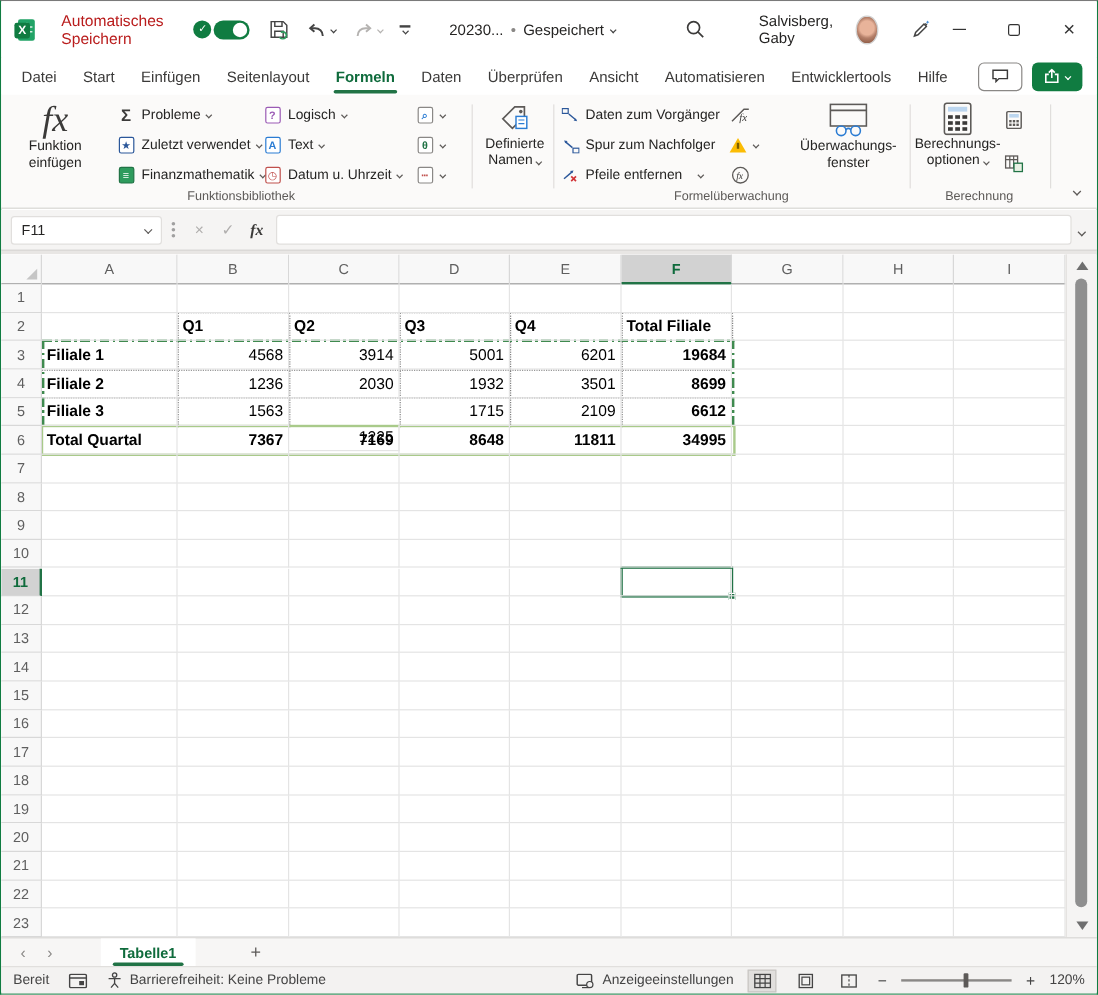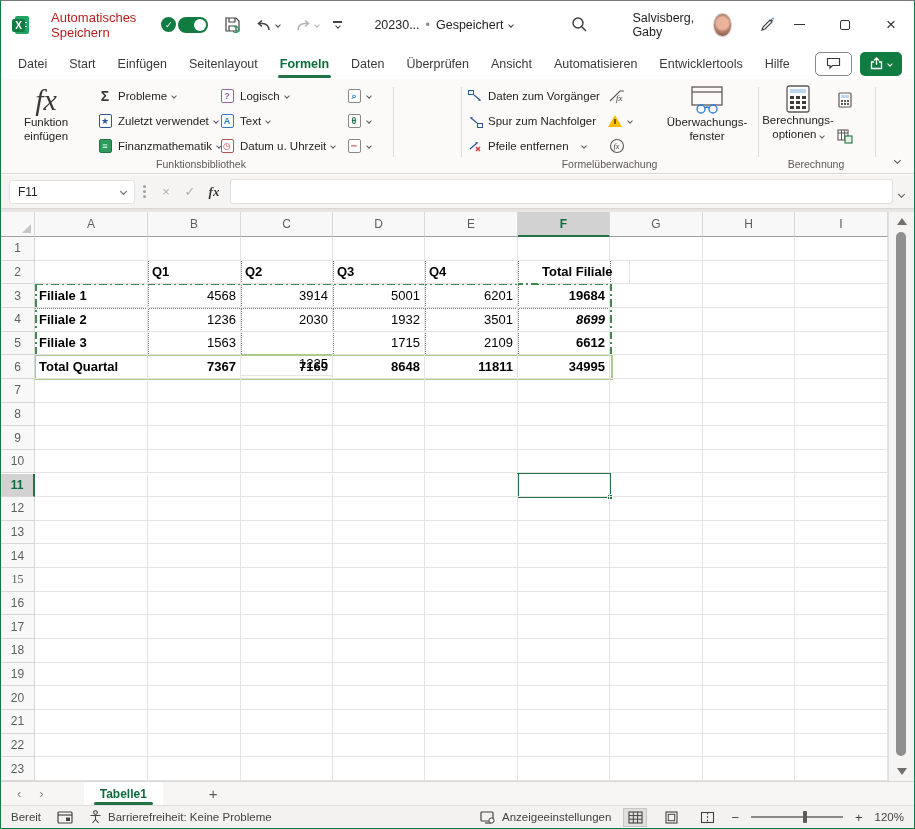--- a/index.html
+++ b/index.html
@@ -274,20 +274,32 @@
       <span class="chev sm" style="color:#5d5a58"></span>
     </div>
     <div class="rb-row-btn" style="left:345px;top:56px">
       <span class="ric">
           <span class="box-ic" style="border-color:#8a8886;color:#c0504d">┅</span>
         </span>
       <span class="chev sm" style="color:#5d5a58"></span>
     </div>
     <div class="rb-divider" style="left:392px"></div>
 
+    <div class="big-btn" style="left:398px;width:60px">
+      <span class="ric" style="width:30px;height:30px">
+        <svg width="28" height="28" viewBox="0 0 28 28">
+            <path d="M4 14 14 4h8v8L12 22z" fill="none" stroke="#5d5a58" stroke-width="1.4"></path>
+            <circle cx="19" cy="8" r="1.5" fill="#5d5a58"></circle>
+            <rect x="15" y="12" width="9" height="10" fill="#fff" stroke="#2b7cd3" stroke-width="1.2"></rect>
+            <path d="M17 15h5M17 18h5" stroke="#2b7cd3" stroke-width="1"></path>
+          </svg>
+      </span>
+      <span>Definierte</span>
+      <span><span>Namen</span> <span class="chev sm" style="color:#5d5a58"></span></span>
+    </div>
     <div class="rb-divider" style="left:460px"></div>
 
     <div class="rb-row-btn" style="left:466px;top:6px">
       <span class="ric">
         <svg width="15" height="13" viewBox="0 0 15 13">
             <rect x="0.5" y="0.5" width="5" height="4" fill="none" stroke="#2b579a"></rect>
             <path d="M6 5 12 10" stroke="#2b579a" stroke-width="1.2"></path>
             <path d="M13 11l-3-.5 1.8-1.8z" fill="#2b579a"></path>
           </svg>
       </span>
@@ -461,41 +473,41 @@
       <div class="cell" style="left: 517px; top: 25px; width: 92px; height: 23.65px;"></div>
       <div class="cell" style="left: 609px; top: 25px; width: 93px; height: 23.65px;"></div>
       <div class="cell" style="left: 702px; top: 25px; width: 92px; height: 23.65px;"></div>
       <div class="cell" style="left: 794px; top: 25px; width: 93px; height: 23.65px;"></div>
       <div class="row-hdr" style="left: 0px; top: 48.65px; width: 34px; height: 23.65px;">2</div>
       <div class="cell" style="left: 34px; top: 48.65px; width: 113px; height: 23.65px;"></div>
       <div class="cell b" style="left: 147px; top: 48.65px; width: 93px; height: 23.65px;">Q1</div>
       <div class="cell b" style="left: 240px; top: 48.65px; width: 92px; height: 23.65px;">Q2</div>
       <div class="cell b" style="left: 332px; top: 48.65px; width: 92px; height: 23.65px;">Q3</div>
       <div class="cell b" style="left: 424px; top: 48.65px; width: 93px; height: 23.65px;">Q4</div>
-      <div class="cell b" style="left: 517px; top: 48.65px; width: 92px; height: 23.65px; margin-left: 20px;">Total Filiale</div>
+      <div class="cell b" style="left: 517px; top: 48.65px; width: 92px; height: 23.65px;">Total Filiale</div>
       <div class="cell" style="left: 609px; top: 48.65px; width: 93px; height: 23.65px;"></div>
       <div class="cell" style="left: 702px; top: 48.65px; width: 92px; height: 23.65px;"></div>
       <div class="cell" style="left: 794px; top: 48.65px; width: 93px; height: 23.65px;"></div>
       <div class="row-hdr" style="left: 0px; top: 72.3px; width: 34px; height: 23.65px;">3</div>
       <div class="cell b" style="left: 34px; top: 72.3px; width: 113px; height: 23.65px;">Filiale 1</div>
       <div class="cell num" style="left: 147px; top: 72.3px; width: 93px; height: 23.65px;">4568</div>
       <div class="cell num" style="left: 240px; top: 72.3px; width: 92px; height: 23.65px;">3914</div>
       <div class="cell num" style="left: 332px; top: 72.3px; width: 92px; height: 23.65px;">5001</div>
       <div class="cell num" style="left: 424px; top: 72.3px; width: 93px; height: 23.65px;">6201</div>
       <div class="cell num b" style="left: 517px; top: 72.3px; width: 92px; height: 23.65px;">19684</div>
       <div class="cell" style="left: 609px; top: 72.3px; width: 93px; height: 23.65px;"></div>
       <div class="cell" style="left: 702px; top: 72.3px; width: 92px; height: 23.65px;"></div>
       <div class="cell" style="left: 794px; top: 72.3px; width: 93px; height: 23.65px;"></div>
       <div class="row-hdr" style="left: 0px; top: 95.95px; width: 34px; height: 23.65px;">4</div>
       <div class="cell b" style="left: 34px; top: 95.95px; width: 113px; height: 23.65px;">Filiale 2</div>
       <div class="cell num" style="left: 147px; top: 95.95px; width: 93px; height: 23.65px;">1236</div>
       <div class="cell num" style="left: 240px; top: 95.95px; width: 92px; height: 23.65px;">2030</div>
       <div class="cell num" style="left: 332px; top: 95.95px; width: 92px; height: 23.65px;">1932</div>
       <div class="cell num" style="left: 424px; top: 95.95px; width: 93px; height: 23.65px;">3501</div>
-      <div class="cell num b" style="left: 517px; top: 95.95px; width: 92px; height: 23.65px; font-style: italic;">8699</div>
+      <div class="cell num b" style="left: 517px; top: 95.95px; width: 92px; height: 23.65px;">8699</div>
       <div class="cell" style="left: 609px; top: 95.95px; width: 93px; height: 23.65px;"></div>
       <div class="cell" style="left: 702px; top: 95.95px; width: 92px; height: 23.65px;"></div>
       <div class="cell" style="left: 794px; top: 95.95px; width: 93px; height: 23.65px;"></div>
       <div class="row-hdr" style="left: 0px; top: 119.6px; width: 34px; height: 23.65px;">5</div>
       <div class="cell b" style="left: 34px; top: 119.6px; width: 113px; height: 23.65px;">Filiale 3</div>
       <div class="cell num" style="left: 147px; top: 119.6px; width: 93px; height: 23.65px;">1563</div>
       <div class="cell num" style="left: 240px; top: 119.6px; width: 92px; height: 23.65px; margin-top: 21px;">1225</div>
       <div class="cell num" style="left: 332px; top: 119.6px; width: 92px; height: 23.65px;">1715</div>
       <div class="cell num" style="left: 424px; top: 119.6px; width: 93px; height: 23.65px;">2109</div>
       <div class="cell num b" style="left: 517px; top: 119.6px; width: 92px; height: 23.65px;">6612</div>
@@ -585,21 +597,21 @@
       <div class="row-hdr" style="left: 0px; top: 332.45px; width: 34px; height: 23.65px;">14</div>
       <div class="cell" style="left: 34px; top: 332.45px; width: 113px; height: 23.65px;"></div>
       <div class="cell" style="left: 147px; top: 332.45px; width: 93px; height: 23.65px;"></div>
       <div class="cell" style="left: 240px; top: 332.45px; width: 92px; height: 23.65px;"></div>
       <div class="cell" style="left: 332px; top: 332.45px; width: 92px; height: 23.65px;"></div>
       <div class="cell" style="left: 424px; top: 332.45px; width: 93px; height: 23.65px;"></div>
       <div class="cell" style="left: 517px; top: 332.45px; width: 92px; height: 23.65px;"></div>
       <div class="cell" style="left: 609px; top: 332.45px; width: 93px; height: 23.65px;"></div>
       <div class="cell" style="left: 702px; top: 332.45px; width: 92px; height: 23.65px;"></div>
       <div class="cell" style="left: 794px; top: 332.45px; width: 93px; height: 23.65px;"></div>
-      <div class="row-hdr" style="left: 0px; top: 356.1px; width: 34px; height: 23.65px; font-family: Liberation Serif, serif;">15</div>
+      <div class="row-hdr" style="left: 0px; top: 356.1px; width: 34px; height: 23.65px;">15</div>
       <div class="cell" style="left: 34px; top: 356.1px; width: 113px; height: 23.65px;"></div>
       <div class="cell" style="left: 147px; top: 356.1px; width: 93px; height: 23.65px;"></div>
       <div class="cell" style="left: 240px; top: 356.1px; width: 92px; height: 23.65px;"></div>
       <div class="cell" style="left: 332px; top: 356.1px; width: 92px; height: 23.65px;"></div>
       <div class="cell" style="left: 424px; top: 356.1px; width: 93px; height: 23.65px;"></div>
       <div class="cell" style="left: 517px; top: 356.1px; width: 92px; height: 23.65px;"></div>
       <div class="cell" style="left: 609px; top: 356.1px; width: 93px; height: 23.65px;"></div>
       <div class="cell" style="left: 702px; top: 356.1px; width: 92px; height: 23.65px;"></div>
       <div class="cell" style="left: 794px; top: 356.1px; width: 93px; height: 23.65px;"></div>
       <div class="row-hdr" style="left: 0px; top: 379.75px; width: 34px; height: 23.65px;">16</div>

